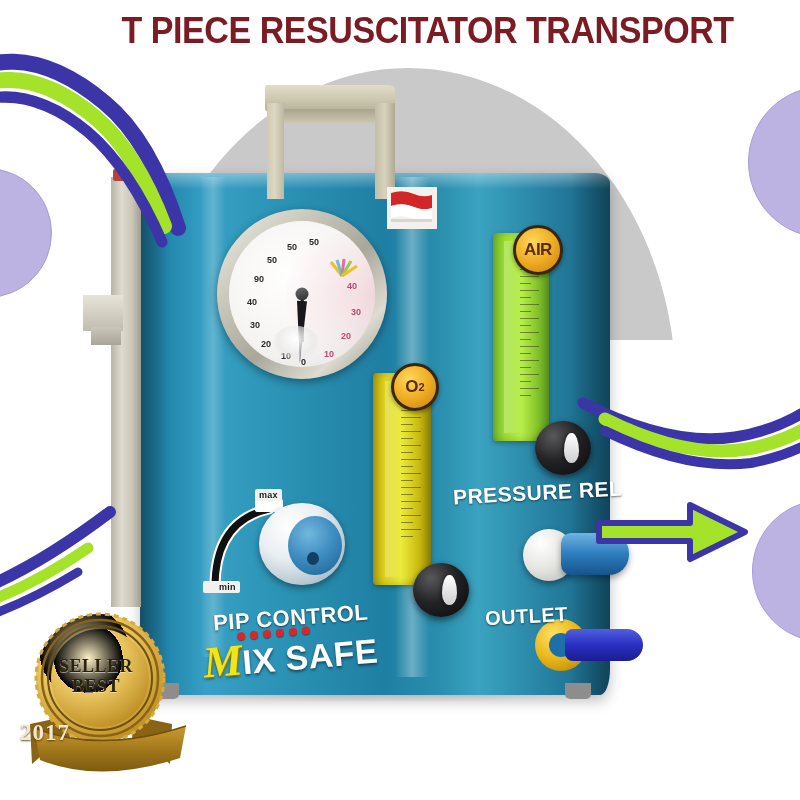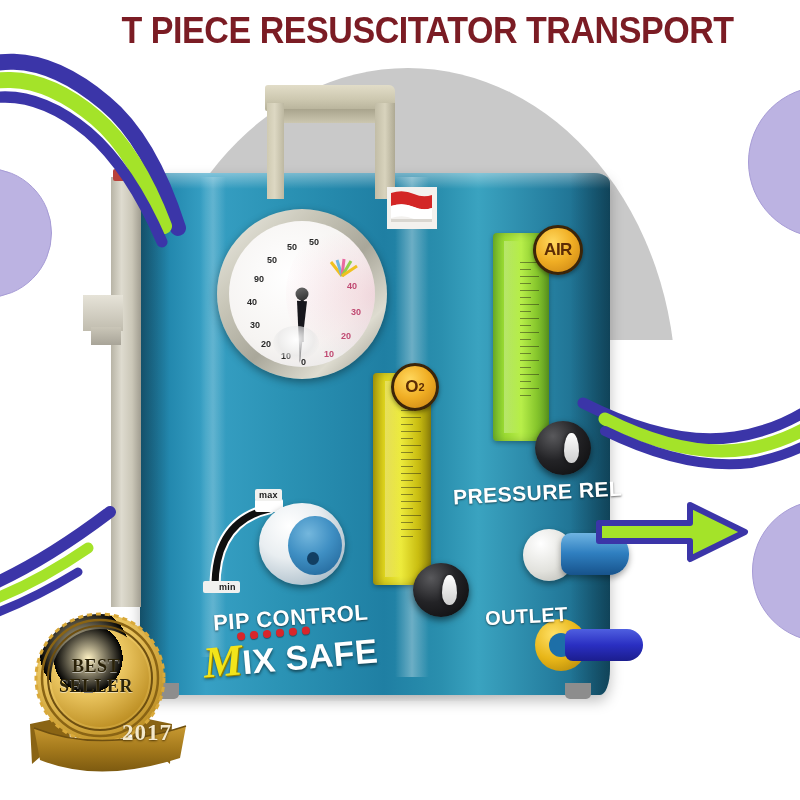--- a/index.html
+++ b/index.html
@@ -228,21 +228,21 @@
   .ticks i:nth-child(2n){width:60%;}
 
   .badge{
     position:absolute;border-radius:50%;z-index:16;
     background:radial-gradient(circle at 38% 32%,#ffd85e 0%,#f0ae24 48%,#c67f12 100%);
     border:3px solid #3b2509;
     display:flex;align-items:center;justify-content:center;
     color:#5c2c05;font-weight:bold;
     box-shadow:0 2px 4px rgba(0,0,0,.4);
   }
-  .badge-air{left:418px;top:140px;width:44px;height:44px;font-size:17px;letter-spacing:-0.5px;margin-left:20px;}
+  .badge-air{left:418px;top:140px;width:44px;height:44px;font-size:17px;letter-spacing:-0.5px;}
   .badge-o2 {left:296px;top:278px;width:42px;height:42px;font-size:17px;}
   .badge-o2 sub{font-size:11px;vertical-align:sub;}
 
   
   .knob{position:absolute;border-radius:50%;z-index:18;}
   .knob-black{
     background:radial-gradient(circle at 32% 28%,#59595c 0%,#232326 45%,#09090a 100%);
     box-shadow:0 3px 7px rgba(0,0,0,.55);
   }
   .knob-black::after{
@@ -336,21 +336,21 @@
 
   
   .bs{position:absolute;left:20px;top:612px;width:180px;height:170px;z-index:38;}
   .bs-txt{
     position:absolute;left:0;top:44px;width:152px;text-align:center;
     font-family:"Liberation Serif",serif;font-weight:bold;color:#2a2209;
     font-size:18px;line-height:20px;letter-spacing:0.5px;
     text-shadow:0 1px 0 rgba(255,255,255,.5);
   }
   .bs-year{
-    position:absolute;left:0;top:108px;width:152px;text-align:right;
+    position:absolute;left:0;top:108px;width:152px;text-align:left;
     font-family:"Liberation Serif",serif;font-weight:bold;color:#f4e9cc;
     font-size:23px;letter-spacing:1px;
     text-shadow:0 1px 2px rgba(60,40,0,.8);
   }
 </style>
 </head>
 <body>
 
 <div id="stage">
 
@@ -599,21 +599,21 @@
         </g>
         <circle r="58" fill="none" stroke="#8a6414" stroke-width="2.5"></circle>
         <circle r="52" fill="none" stroke="#6e4f10" stroke-width="2"></circle>
         <circle r="49" fill="url(#gold)"></circle>
       </g>
 
       <path d="M14 116 Q80 142 166 114 L160 146 Q80 172 20 148 Z" fill="url(#ribbon)"></path>
       <path d="M14 116 Q80 142 166 114" fill="none" stroke="#6e4f10" stroke-width="1.5"></path>
     </svg>
     <div class="bs-txt">
+      <div>SELLER</div>
       <div>BEST</div>
-      <div>SELLER</div>
     </div>
     <div class="bs-year">2017</div>
   </div>
 
   <div class="title">T PIECE RESUSCITATOR TRANSPORT</div>
 
 </div>
 
 </body></html>

